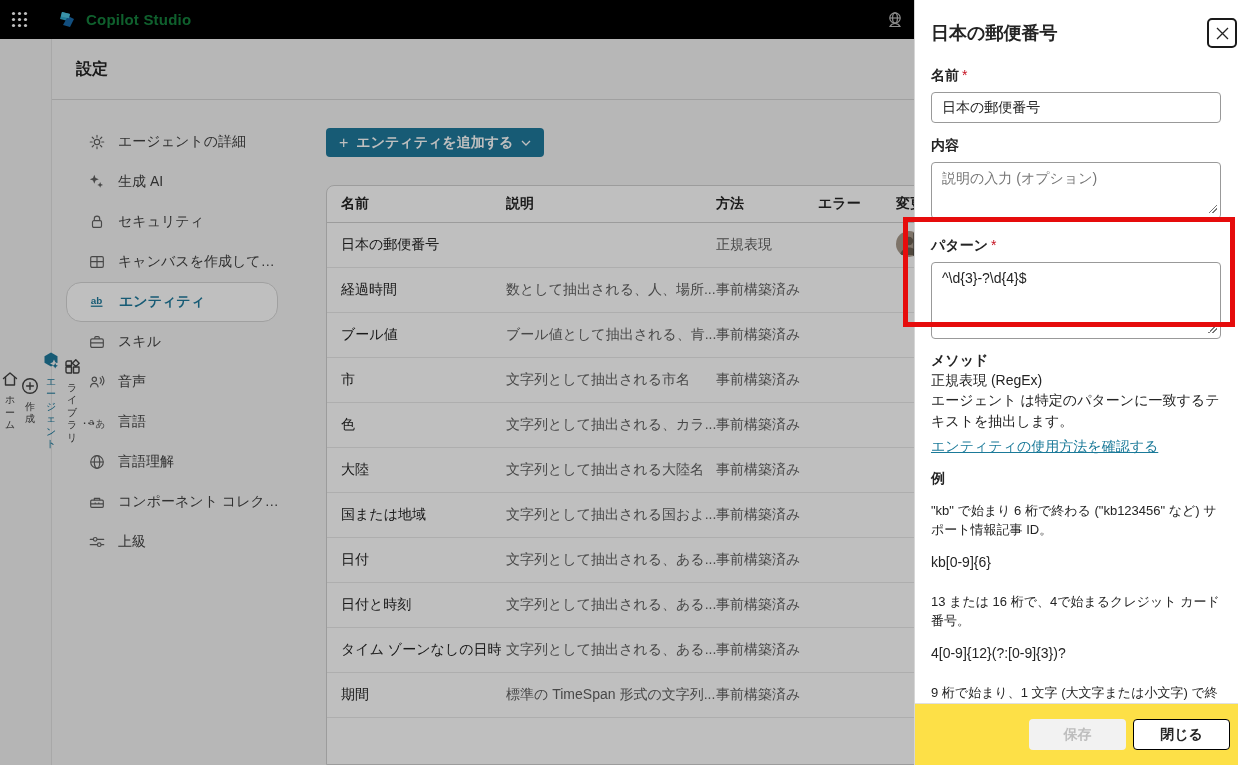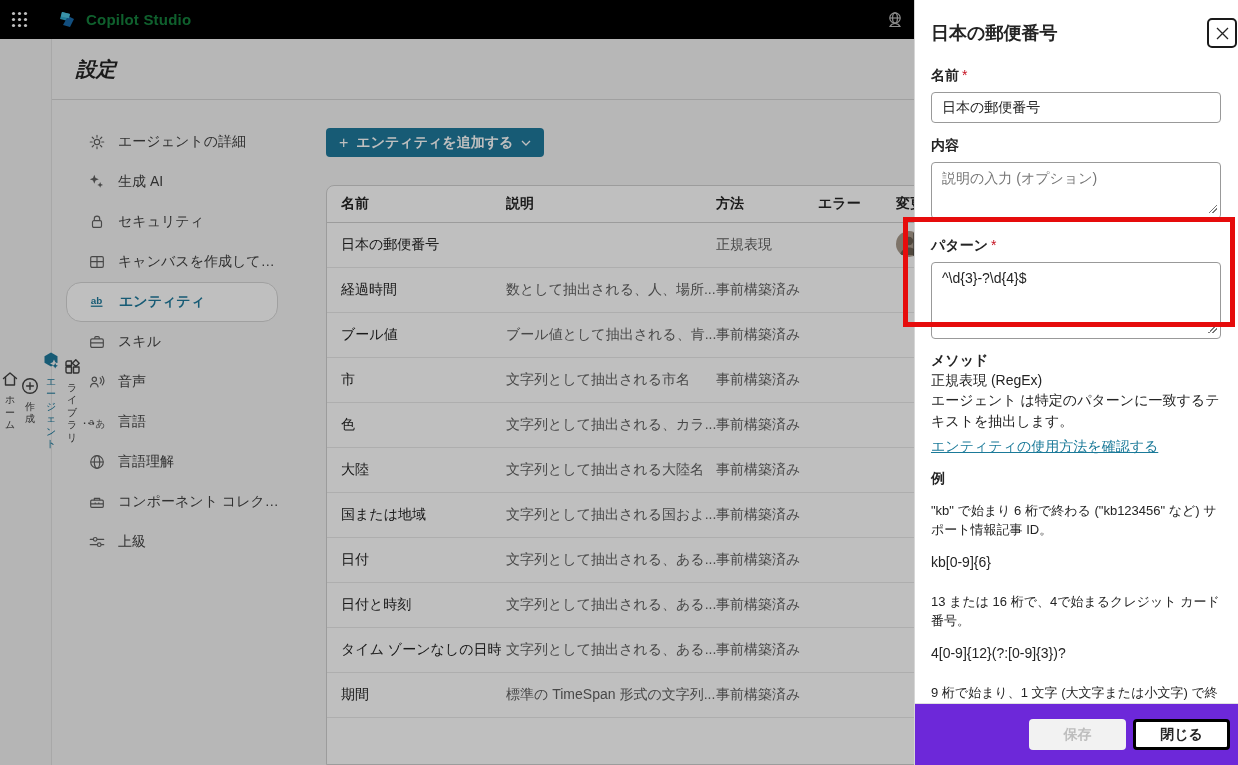--- a/index.html
+++ b/index.html
@@ -18,21 +18,21 @@
   
   .rail { position:absolute; left:0; top:39px; width:52px; height:726px; background:#f2f2f2; border-right:1px solid #e1e1e1; display:flex; flex-direction:row; align-items:center; padding-top:12px; z-index:5; }
   .rail-item { display:flex; flex-direction:column; align-items:center; gap:4px; margin-bottom:16px; cursor:pointer; width:52px; }
   .rail-item .ri-icon { height:22px; display:flex; align-items:center; justify-content:center; color:#424242; }
   .rail-item .ri-label { font-size:10px; color:#424242; text-align:center; line-height:1.25; padding:0 1px; }
   .rail-item.active .ri-label { color:#1f7a9c; }
   .rail-more { margin-top:22px; color:#424242; font-size:14px; letter-spacing:2px; cursor:pointer; }
 
   
   .page-header { position:absolute; left:52px; top:39px; width:862px; height:61px; background:#f5f5f5; border-bottom:1px solid #d6d6d6; display:flex; align-items:center; z-index:4; }
-  .page-title { font-size:20px; font-weight:700; color:#242424; margin-left:24px;font-style:italic; }
+  .page-title { font-size:16px; font-weight:700; color:#242424; margin-left:24px; }
 
   
   .nav { position:absolute; left:52px; top:100px; width:274px; height:665px; background:#f5f5f5; padding-top:22px; z-index:4; }
   .nav-item { height:40px; display:flex; align-items:center; gap:12px; padding-left:36px; font-size:14px; color:#424242; cursor:pointer; }
   .nav-item .nv-icon { width:18px; height:18px; color:#616161; flex:0 0 18px; display:flex; align-items:center; justify-content:center; }
   .nav-item.selected { background:#fff; border:1px solid #d6d6d6; border-radius:15px; margin:0 0 0 14px; width:212px; padding-left:22px; color:#1f7a9c; font-weight:600; }
   .nav-item.selected .nv-icon { color:#1f7a9c; }
   .nav-label { white-space:nowrap; }
 
   
@@ -63,23 +63,23 @@
   .txt-area { width:100%; margin-top:7px; border:1px solid #999; border-radius:4px; font-size:14px; font-family:inherit; color:#242424; padding:7px 10px; background:#fff; resize:none; position:relative; display:block; }
   .ta-wrap { position:relative; }
   .ta-wrap::after { content:""; position:absolute; right:4px; bottom:6px; width:9px; height:9px;
      background:linear-gradient(135deg, transparent 0 50%, #777 50% 56%, transparent 56% 72%, #777 72% 78%, transparent 78%); }
   .desc-ta { height:57px; }
   .pattern-ta { height:77px; }
   .meta-line { font-size:14px; color:#242424; line-height:1.45; }
   .panel-link { font-size:14px; color:#1b7a99; text-decoration:underline; display:inline-block; margin-top:7px; cursor:pointer; }
   .example-desc { font-size:13px; color:#242424; line-height:1.5; margin-top:13px; }
   .example-pattern { font-size:14px; color:#242424; margin-top:14px; margin-bottom:9px; }
-  .panel-footer { position:absolute; left:0; bottom:0; width:324px; height:62px; background:#6d28d9; border-top:1px solid #e0e0e0; display:flex; align-items:center; justify-content:flex-end; gap:7px; padding-right:9px; }
+  .panel-footer { position:absolute; left:0; bottom:0; width:324px; height:62px; background:#fde047; border-top:1px solid #e0e0e0; display:flex; align-items:center; justify-content:flex-end; gap:7px; padding-right:9px; }
   .btn-save { width:97px; height:31px; background:#f2f2f2; color:#bdbdbd; border:none; border-radius:4px; font-size:14px; font-weight:700; font-family:inherit; }
-  .btn-close { width:97px; height:31px; background:#fff; color:#242424; border:3px solid #000000; border-radius:4px; font-size:14px; font-weight:700; font-family:inherit; cursor:pointer; }
+  .btn-close { width:97px; height:31px; background:#fff; color:#242424; border:1px solid #000000; border-radius:4px; font-size:14px; font-weight:700; font-family:inherit; cursor:pointer; }
 
   
   .annotation { position:absolute; left:903px; top:217px; width:332px; height:110px; border:5px solid #e60c0c; z-index:100; pointer-events:none; }
 </style>
 </head>
 <body>
 
 <div class="app">
 
   <div class="topbar">

